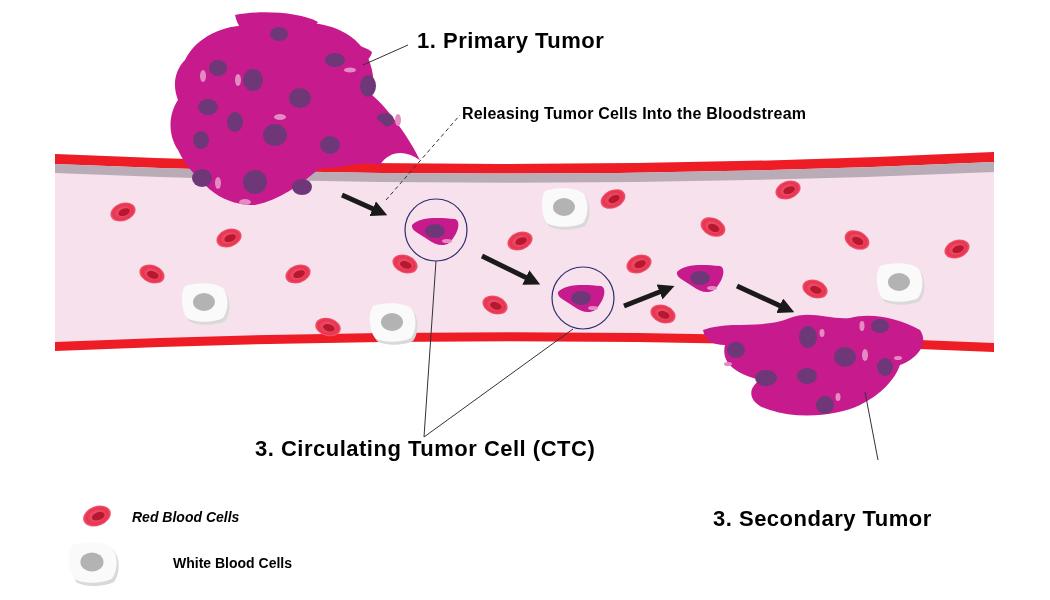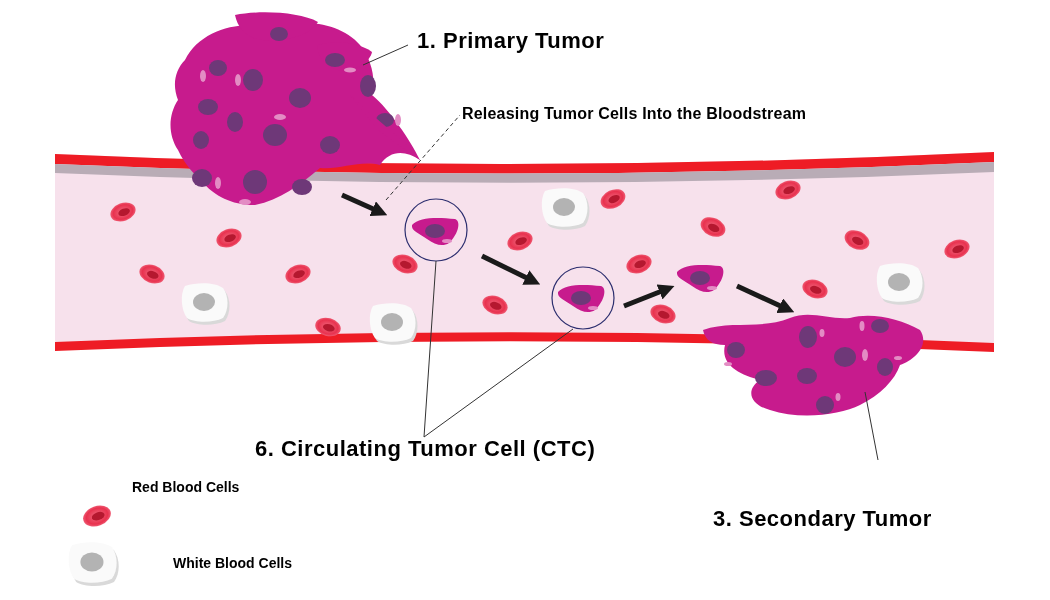--- a/index.html
+++ b/index.html
@@ -3,21 +3,21 @@
 <meta charset="utf-8">
 <style>
   html, body { margin:0; padding:0; background:#ffffff; }
   body { width:1050px; height:600px; position:relative; overflow:hidden; font-family:"Liberation Sans", sans-serif; }
   #diagram { position:absolute; left:0; top:0; width:1050px; height:600px; }
   .label { position:absolute; font-family:"Liberation Sans", sans-serif; font-weight:bold; color:#000000; white-space:nowrap; }
   .lbl-primary { left:417px; top:28px; font-size:22px; letter-spacing:0.5px; }
   .lbl-release { left:462px; top:105px; font-size:16px; letter-spacing:0.2px; }
   .lbl-ctc { left:255px; top:436px; font-size:22px; letter-spacing:0.5px; }
   .lbl-secondary { left:713px; top:462px; font-size:22px; letter-spacing:0.5px;margin-top:44px; }
-  .lbl-legend-rbc { left:132px; top:479px; font-size:14px; }
+  .lbl-legend-rbc { left:132px; top:509px; font-size:14px;font-style:italic; }
   .lbl-legend-wbc { left:132px; top:555px; font-size:14px;margin-left:41px; }
 </style>
 </head>
 <body>
 
 <svg id="diagram" viewBox="0 0 1050 600" xmlns="http://www.w3.org/2000/svg">
   <defs>
     <radialGradient id="rbcGrad" cx="50%" cy="50%" r="55%">
       <stop offset="0%" stop-color="#f06a80"></stop>
       <stop offset="70%" stop-color="#e8324f"></stop>
@@ -151,16 +151,16 @@
   <line x1="865" y1="392" x2="878" y2="460" stroke="#333" stroke-width="1"></line>
 
   <g>
     <use href="#rbc" transform="translate(97,516) rotate(-20) scale(1.1)"></use>
     <use href="#wbc" transform="translate(93,562) scale(1.05)"></use>
   </g>
 </svg>
 
 <div class="label lbl-primary">1. Primary Tumor</div>
 <div class="label lbl-release">Releasing Tumor Cells Into the Bloodstream</div>
-<div class="label lbl-ctc">6. Circulating Tumor Cell (CTC)</div>
+<div class="label lbl-ctc">3. Circulating Tumor Cell (CTC)</div>
 <div class="label lbl-secondary">3. Secondary Tumor</div>
 <div class="label lbl-legend-rbc">Red Blood Cells</div>
 <div class="label lbl-legend-wbc">White Blood Cells</div>
 
 </body></html>

